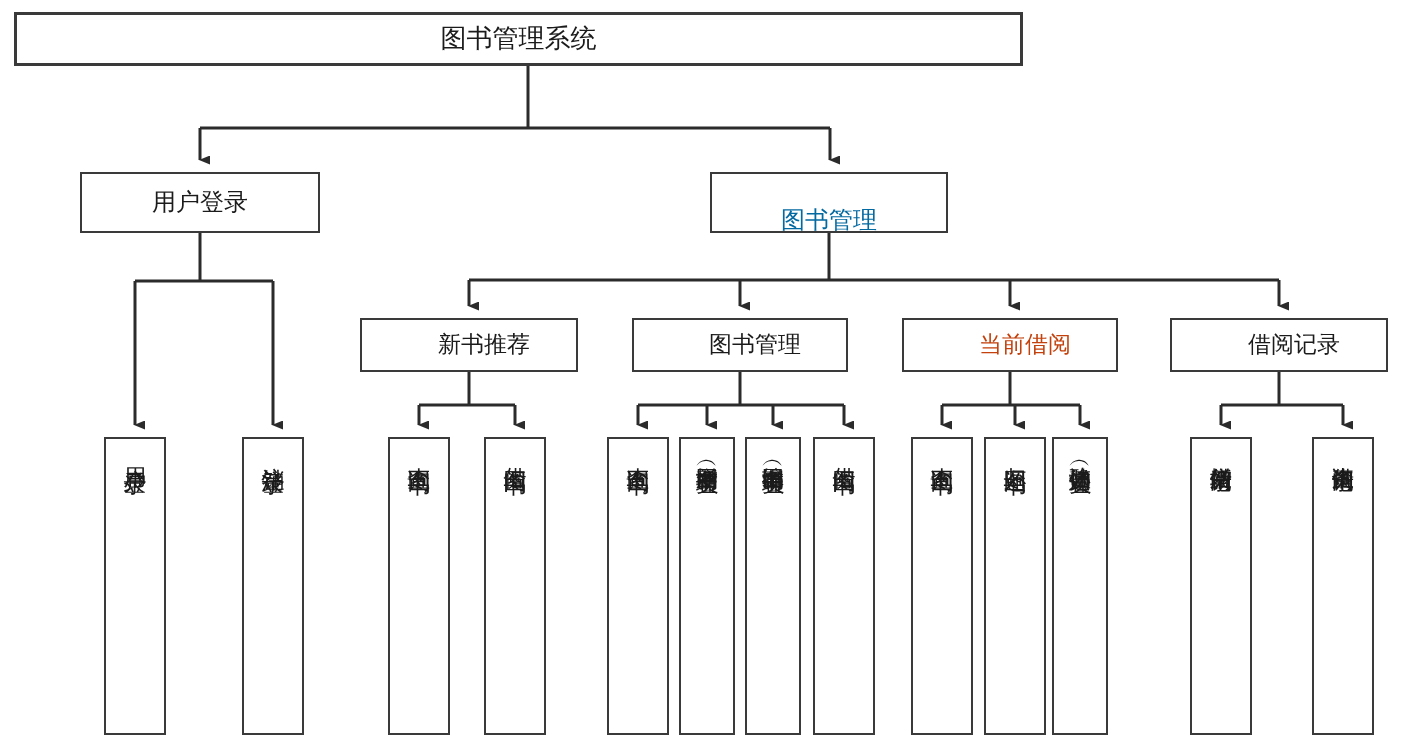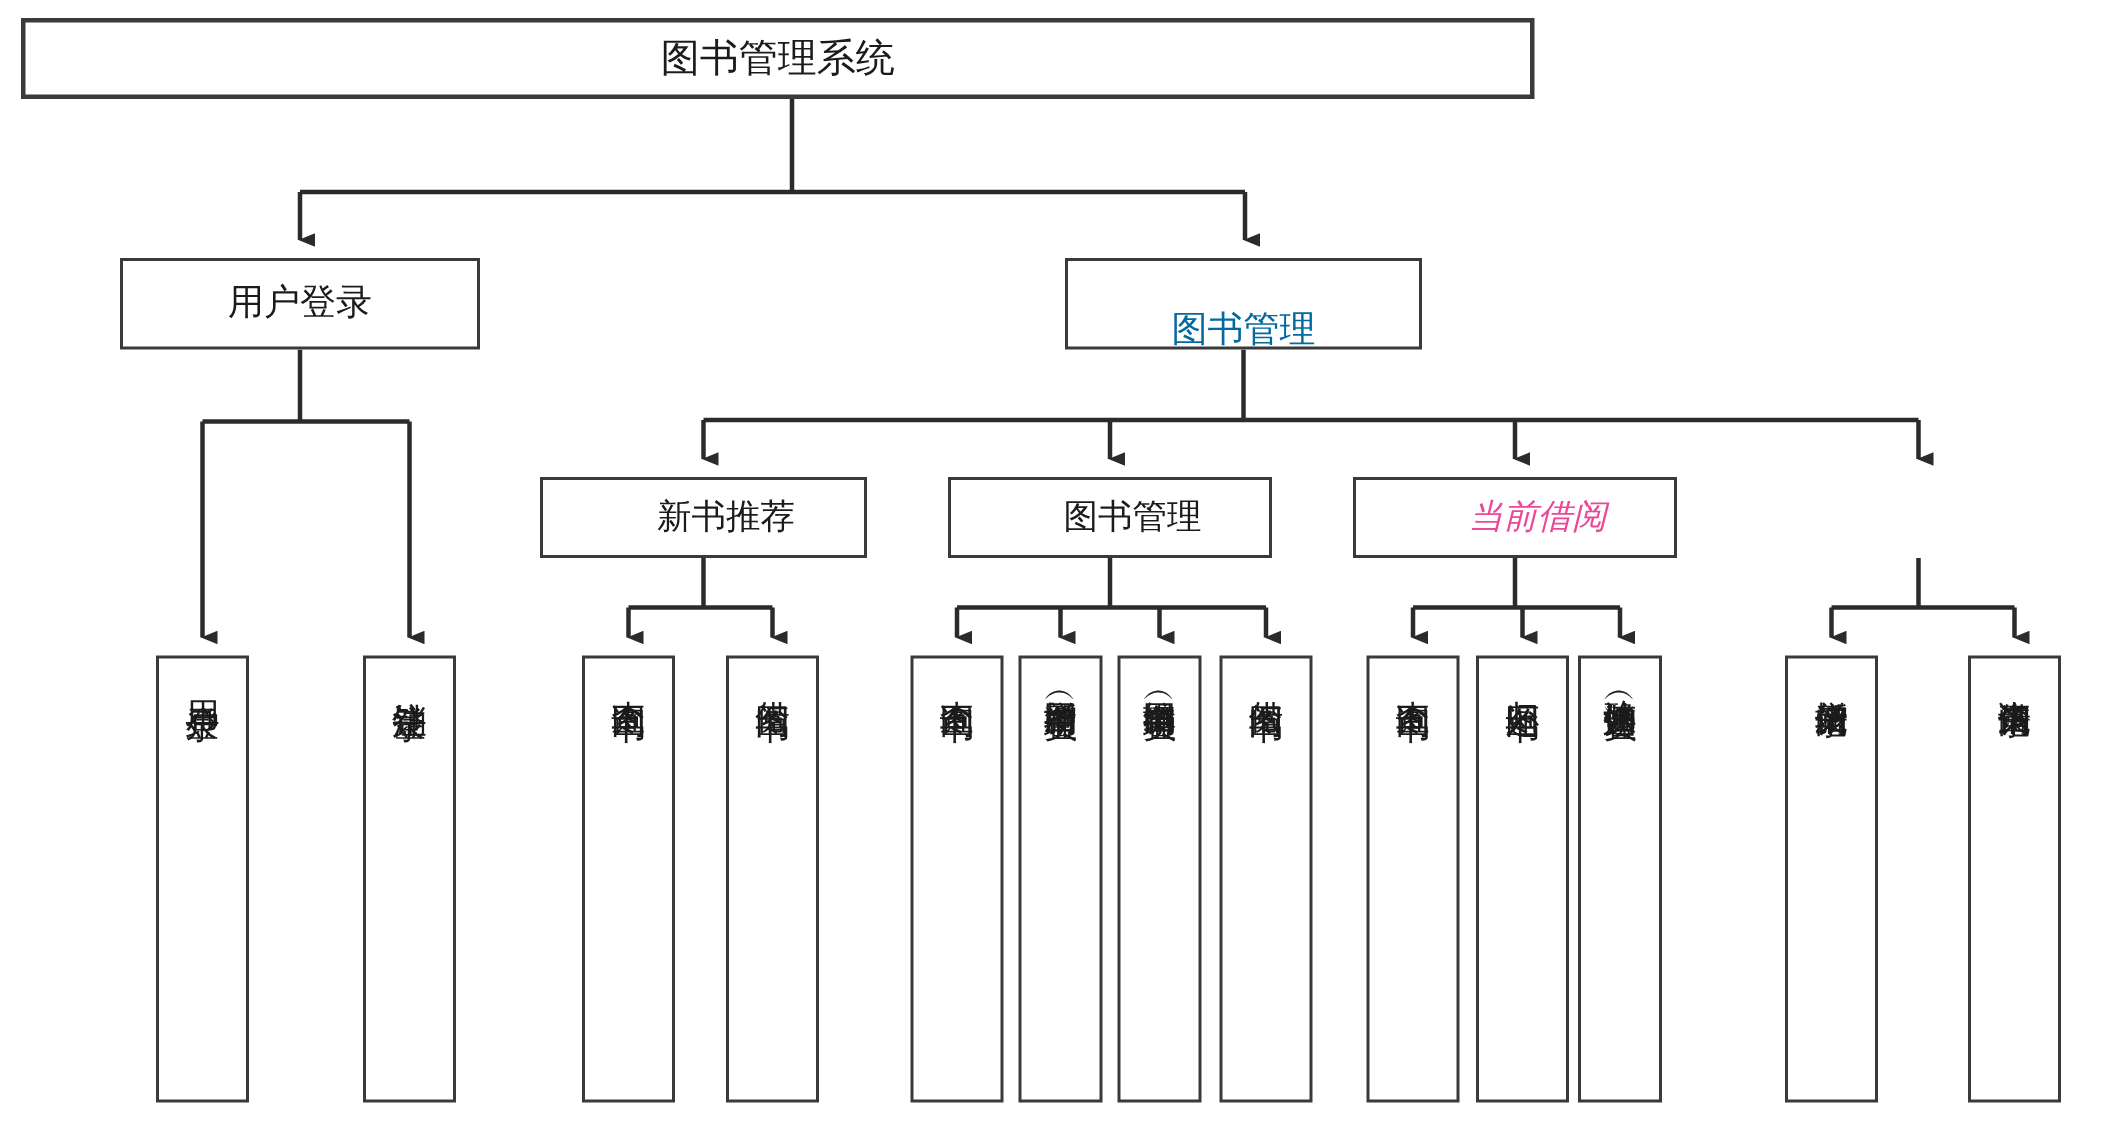--- a/index.html
+++ b/index.html
@@ -143,21 +143,24 @@
     <span class="node-label" style="color: #0369a1; margin-top: 36px;">图书管理</span>
   </div>
 
   <div class="node level-2" id="n-l2-0" style="left: 360px; top: 318px; width: 218px; height: 54px; border-color: rgb(58, 58, 58); background: rgb(255, 255, 255);">
     <span class="node-label" style="color: rgb(27, 27, 27);">新书推荐</span>
   </div>
   <div class="node level-2" id="n-l2-1" style="left: 632px; top: 318px; width: 216px; height: 54px; border-color: rgb(58, 58, 58); background: rgb(255, 255, 255);">
     <span class="node-label" style="color: rgb(27, 27, 27);">图书管理</span>
   </div>
   <div class="node level-2" id="n-l2-2" style="left: 902px; top: 318px; width: 216px; height: 54px; border-color: rgb(58, 58, 58); background: rgb(255, 255, 255);">
-    <span class="node-label" style="color: #ec4899; font-style: italic;">当前借阅</span>
+    <span class="node-label" style="color: #c2410c;">当前借阅</span>
+  </div>
+  <div class="node level-2" id="n-l2-3" style="left: 1170px; top: 318px; width: 218px; height: 54px; border-color: rgb(58, 58, 58); background: rgb(255, 255, 255);">
+    <span class="node-label" style="color: rgb(27, 27, 27);">借阅记录</span>
   </div>
 
   <div class="node leaf" id="n-lf-0" style="left: 104px; top: 437px; width: 62px; height: 298px; border-color: rgb(58, 58, 58); background: rgb(255, 255, 255);">
     <span class="node-label" style="color: rgb(27, 27, 27);">用户登录</span>
   </div>
   <div class="node leaf" id="n-lf-1" style="left: 242px; top: 437px; width: 62px; height: 298px; border-color: rgb(58, 58, 58); background: rgb(255, 255, 255);">
     <span class="node-label" style="color: rgb(27, 27, 27);">注销登录</span>
   </div>
   <div class="node leaf" id="n-lf-2" style="left: 388px; top: 437px; width: 62px; height: 298px; border-color: rgb(58, 58, 58); background: rgb(255, 255, 255);">
     <span class="node-label" style="color: rgb(27, 27, 27);">查询图书</span>

